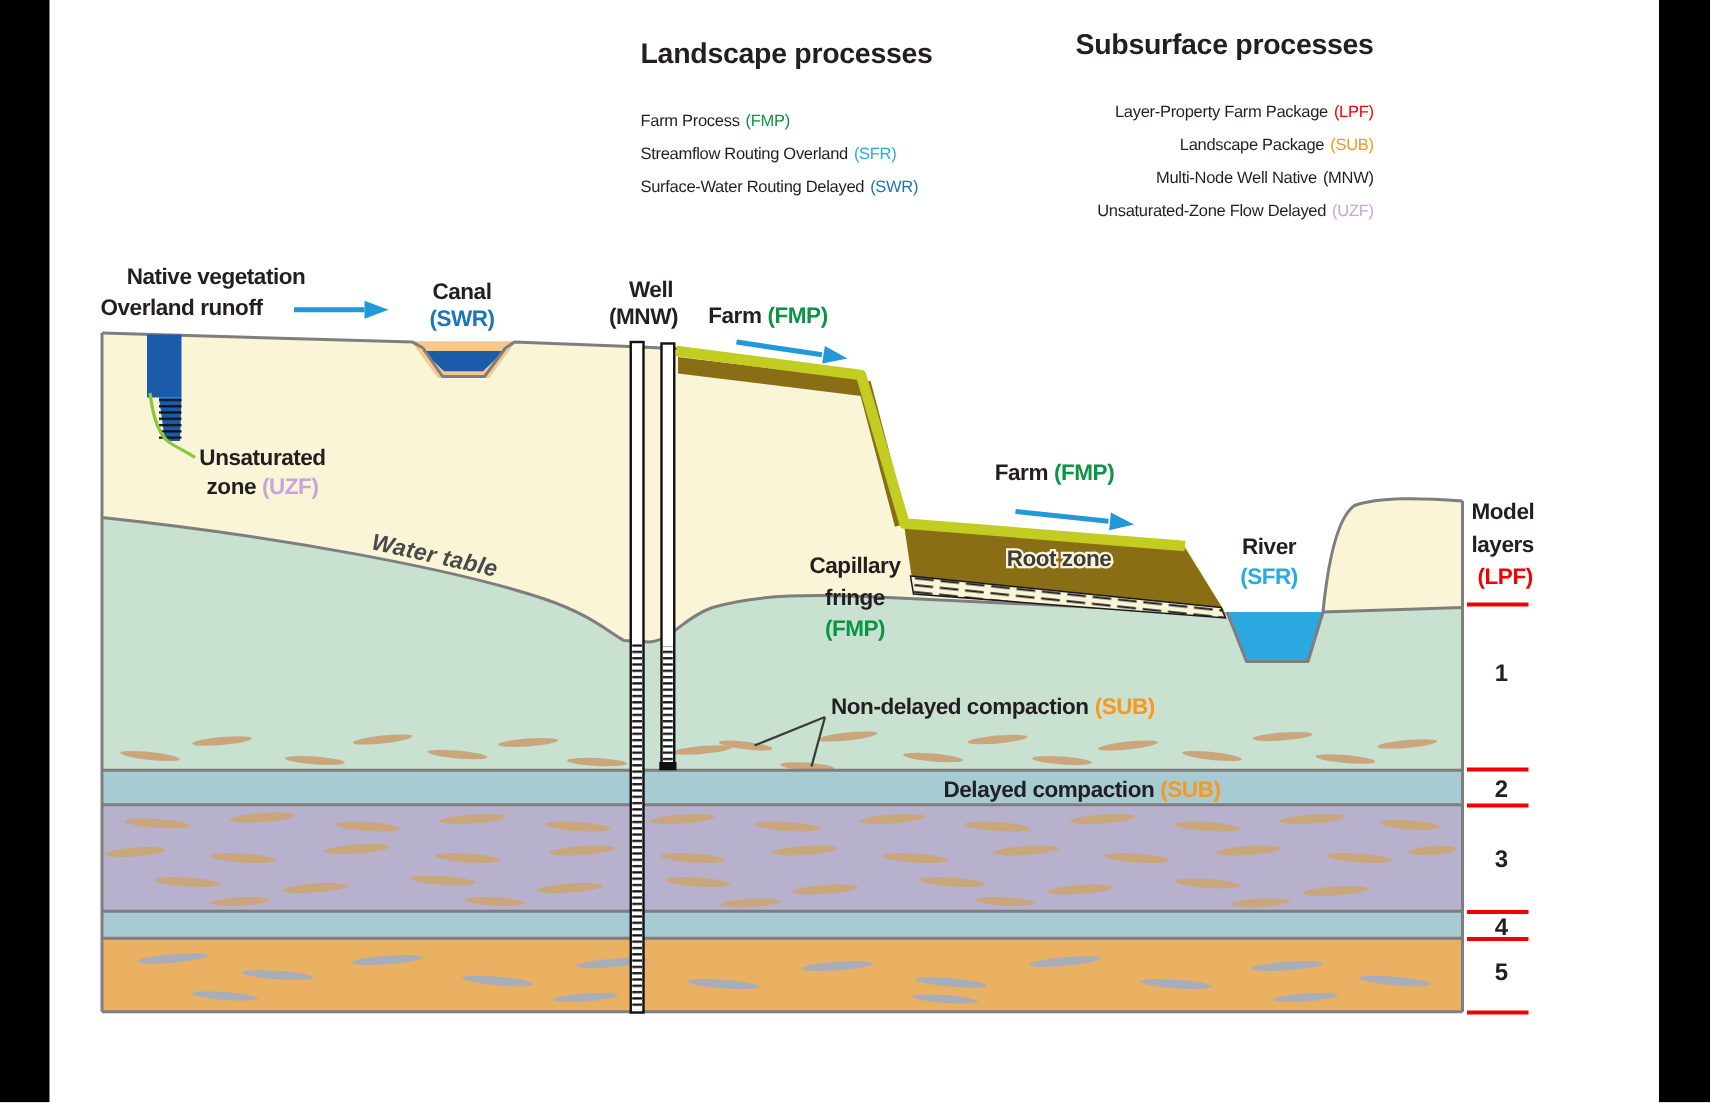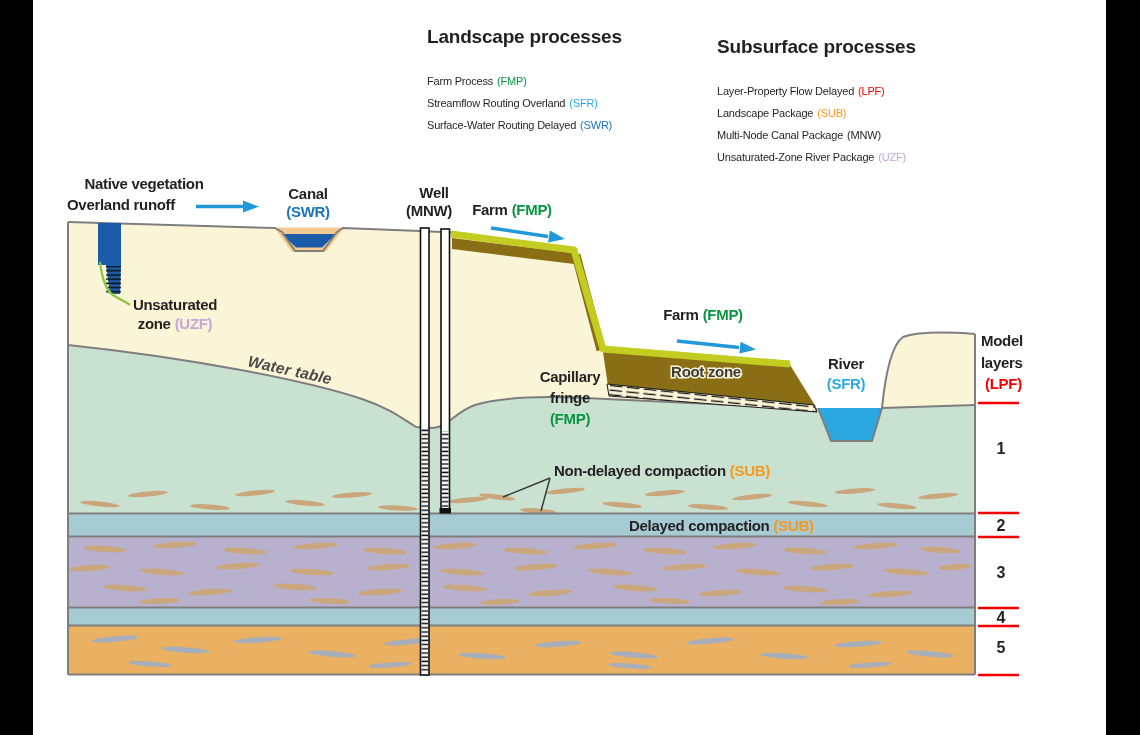--- a/index.html
+++ b/index.html
@@ -7,21 +7,21 @@
          font-family:"Liberation Sans",sans-serif;color:var(--ink);}
   .bar{position:absolute;top:0;height:735px;background:#000;}
   #bar-left{left:0;width:33px;}
   #bar-right{left:1106px;width:34px;}
 
   .legend{position:absolute;letter-spacing:-0.2px;}
   .legend .ltitle{font-size:19px;font-weight:bold;color:var(--ink);}
   .legend .litems{margin-top:22px;font-size:11px;line-height:22px;color:var(--ink);}
   .legend .tag{margin-left:4px;}
   #legend-landscape{left:427px;top:26px;}
-  #legend-subsurface{left:717px;top:36px;}
+  #legend-subsurface{left:717px;top:20px;text-align:right;}
 
   .c-fmp{color:var(--fmp_green);} .c-sfr{color:var(--sfr_blue);}
   .c-swr{color:var(--swr_blue);} .c-lpf{color:var(--lpf_red);}
   .c-sub{color:var(--sub_orange);} .c-uzf{color:var(--uzf_lavender);}
   .c-ink{color:var(--ink);}
 
   svg{position:absolute;left:0;top:0;}
   .dlab{font-family:"Liberation Sans",sans-serif;font-size:15px;font-weight:bold;
         fill:var(--ink);letter-spacing:-0.3px;}
   .dnum{font-family:"Liberation Sans",sans-serif;font-size:16px;font-weight:bold;fill:var(--ink);}
@@ -47,24 +47,24 @@
     <div class="ltitle">Landscape processes</div>
     <div class="litems">
       <div><span class="c-ink">Farm Process</span><span class="tag c-fmp">(FMP)</span></div>
       <div><span class="c-ink">Streamflow Routing Overland</span><span class="tag c-sfr">(SFR)</span></div>
       <div><span class="c-ink">Surface-Water Routing Delayed</span><span class="tag c-swr">(SWR)</span></div>
     </div>
   </div>
   <div id="legend-subsurface" class="legend">
     <div class="ltitle">Subsurface processes</div>
     <div class="litems">
-      <div><span class="c-ink">Layer-Property Flow Delayed</span><span class="tag c-lpf">(LPF)</span></div>
+      <div><span class="c-ink">Layer-Property Farm Package</span><span class="tag c-lpf">(LPF)</span></div>
       <div><span class="c-ink">Landscape Package</span><span class="tag c-sub">(SUB)</span></div>
-      <div><span class="c-ink">Multi-Node Canal Package</span><span class="tag c-ink">(MNW)</span></div>
-      <div><span class="c-ink">Unsaturated-Zone River Package</span><span class="tag c-uzf">(UZF)</span></div>
+      <div><span class="c-ink">Multi-Node Well Native</span><span class="tag c-ink">(MNW)</span></div>
+      <div><span class="c-ink">Unsaturated-Zone Flow Delayed</span><span class="tag c-uzf">(UZF)</span></div>
     </div>
   </div>
 
   <svg width="1140" height="735" viewBox="0 0 1140 735">
     <defs>
       <pattern id="pscreen" width="7" height="4.2" patternUnits="userSpaceOnUse">
         <line x1="0" y1="2" x2="7" y2="2" stroke="#111" stroke-width="1.5"></line>
       </pattern>
       <pattern id="pbrick" width="17" height="4.6" patternUnits="userSpaceOnUse" patternTransform="rotate(6)">
         <line x1="1" y1="2.2" x2="13.5" y2="2.2" stroke="#1a1a1a" stroke-width="1.4"></line>

